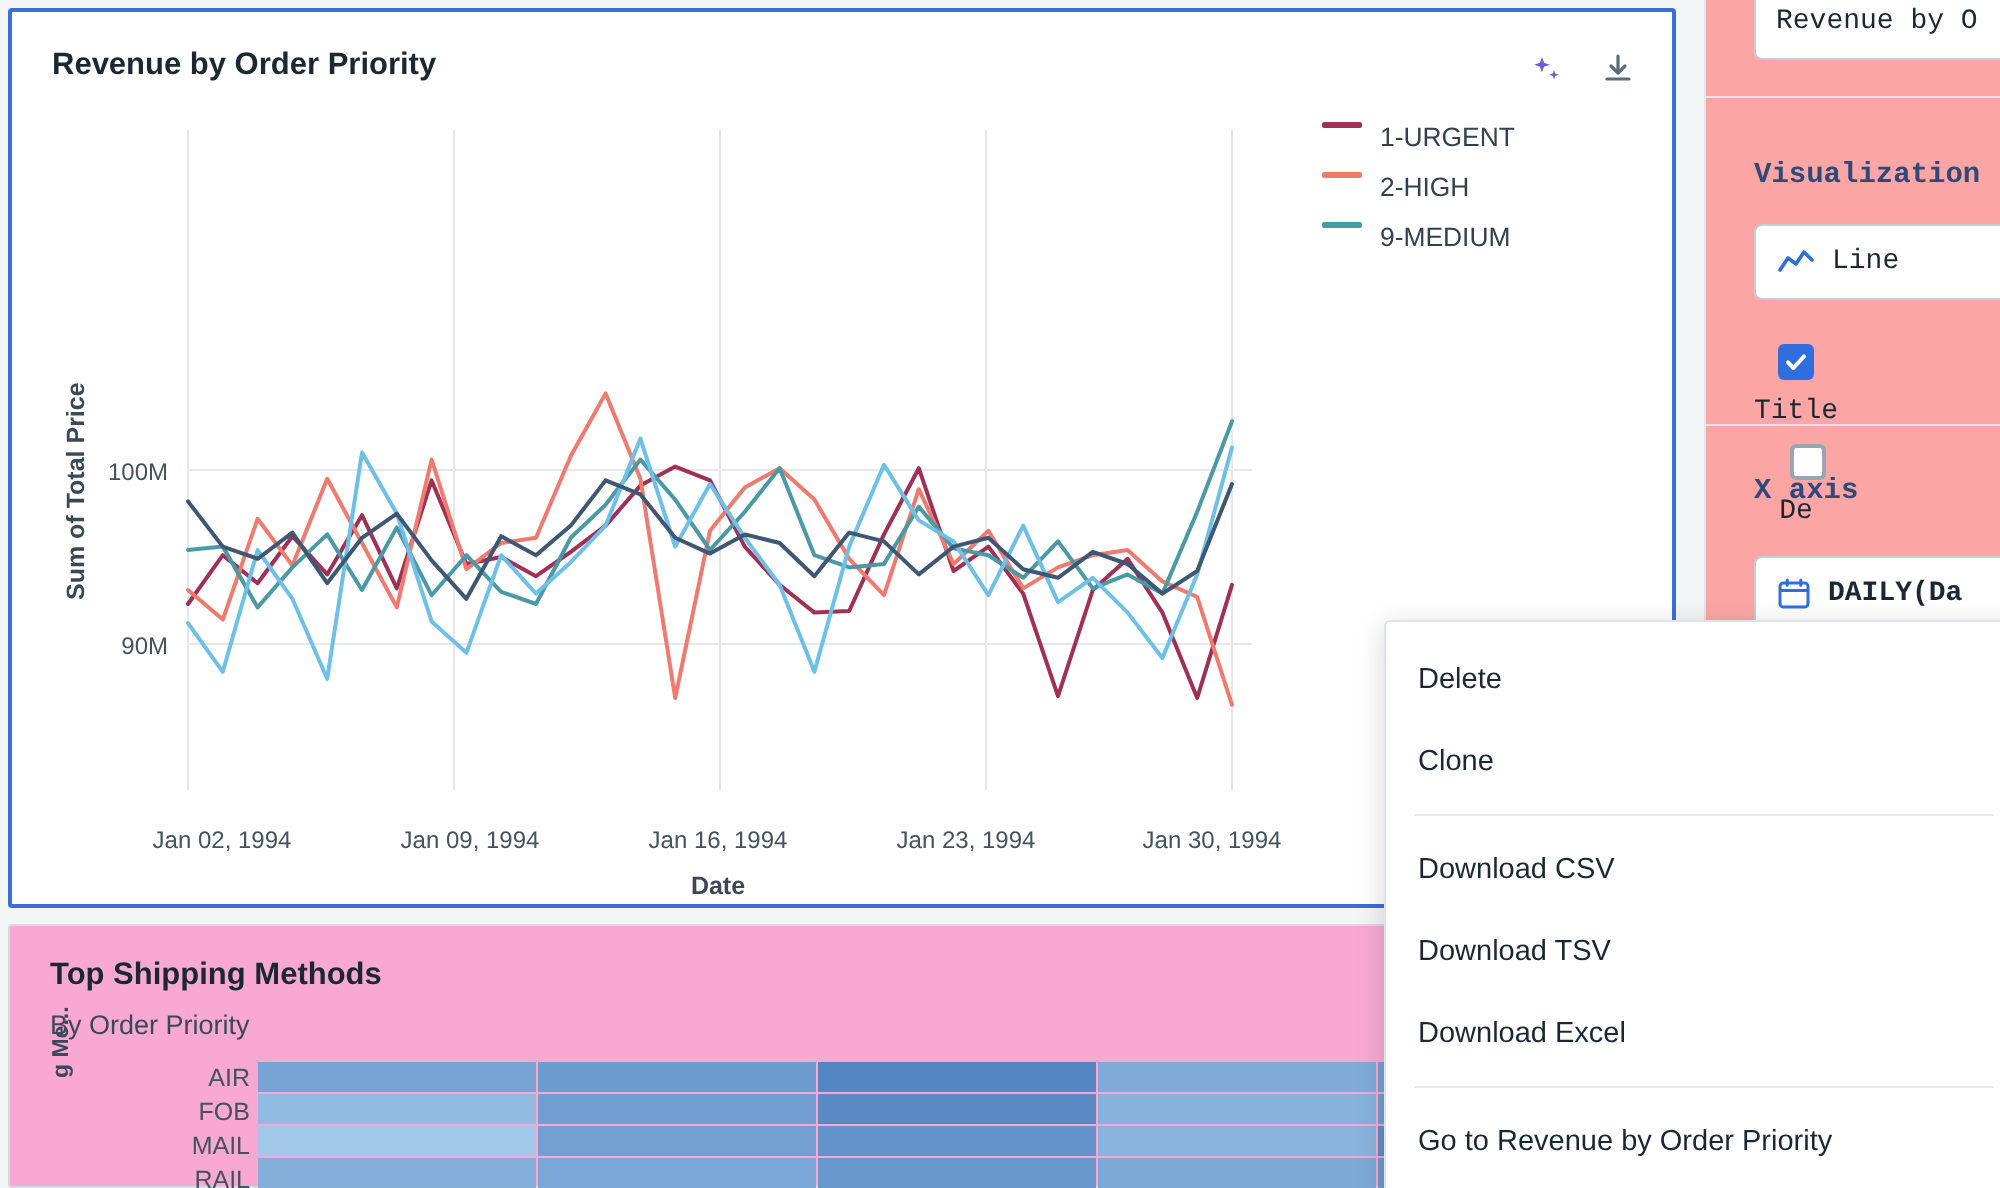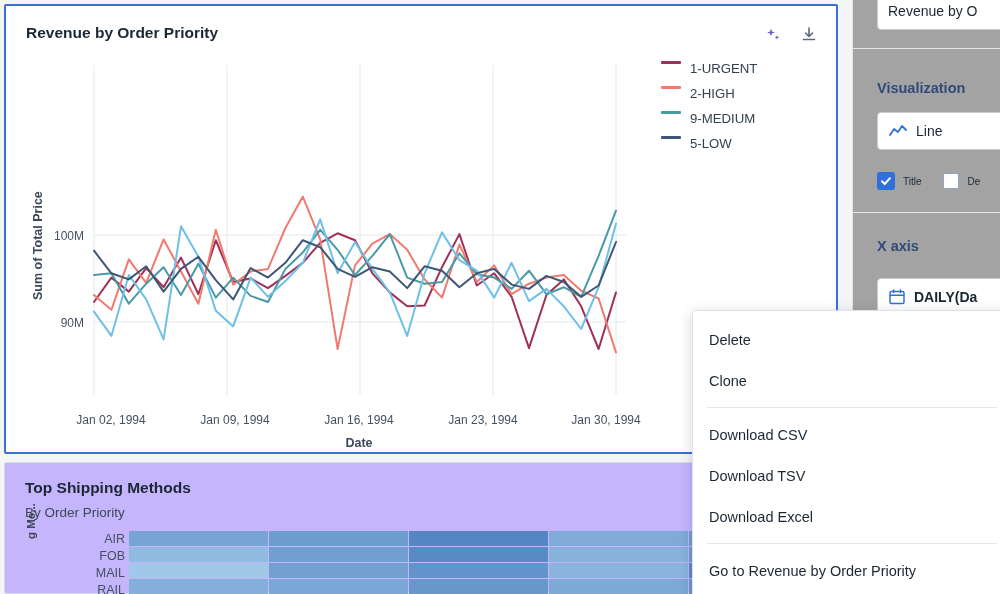--- a/index.html
+++ b/index.html
@@ -90,21 +90,21 @@
     margin-right: 9px;
     border-radius: 1px;
     flex: 0 0 auto;
   }
 
   
   .ship-card {
     position: absolute;
     left: 4px; top: 462px;
     width: 834px; height: 132px;
-    background: #c4b5fd;
+    background: #f9a8d4;
     border: 1px solid #d6dbe1;
     border-top: 1px solid #d6dbe1;
     border-radius: 2px;
   }
   .ship-title {
     position: absolute;
     left: 20px; top: 16px;
     font-size: 15.5px; font-weight: bold;
     color: #1b2733;
   }
@@ -137,22 +137,23 @@
     position: absolute;
     left: 124px; top: 68px;
     width: 700px; height: 64px;
   }
 
   
   .right-panel {
     position: absolute;
     left: 852px; top: 0;
     width: 148px; height: 515px;
-    background: #a3a3a3;
+    background: #fca5a5;
     border-left: 1px solid #e2e5e9;
+    font-family: Liberation Mono, monospace;
   }
   .rp-field {
     position: absolute;
     left: 24px; top: -8px;
     width: 170px; height: 38px;
     border: 1px solid #c6ccd4;
     border-radius: 4px;
     background: #fff;
     display: flex; align-items: center;
     padding: 0 10px;
@@ -196,23 +197,24 @@
     flex: 0 0 auto;
   }
   .cb.checked { background: #2f6fdd; }
   .cb.unchecked { border: 2px solid #9aa5b1; background: #fff; }
   .cb-row {
     position: absolute;
     left: 24px;
     display: flex;
     align-items: center;
     gap: 8px;
-    font-size: 10px;
+    font-size: 14px;
     color: #1b2733;
     white-space: nowrap;
+    flex-direction: column;
   }
 
   
   .ctx-menu {
     position: absolute;
     left: 692px; top: 310px;
     width: 320px;
     background: #ffffff;
     border: 1px solid #dfe3e8;
     border-radius: 3px;
@@ -300,24 +302,20 @@
         <span class="legend-swatch" style="background:#a03055"></span>
         <span>1-URGENT</span>
       </div>
       <div class="legend-item">
         <span class="legend-swatch" style="background:#f07a6f"></span>
         <span>2-HIGH</span>
       </div>
       <div class="legend-item">
         <span class="legend-swatch" style="background:#4a9aa6"></span>
         <span>9-MEDIUM</span>
-      </div>
-      <div class="legend-item">
-        <span class="legend-swatch" style="background:#3d5775"></span>
-        <span>5-LOW</span>
       </div>
     </div>
   </div>
 
   <div class="ship-card">
     <div class="ship-title">Top Shipping Methods</div>
     <div class="ship-sub">By Order Priority</div>
     <div class="ship-ylabel">g Me...</div>
     <div class="ship-rowlabels">
       <div>AIR</div>

